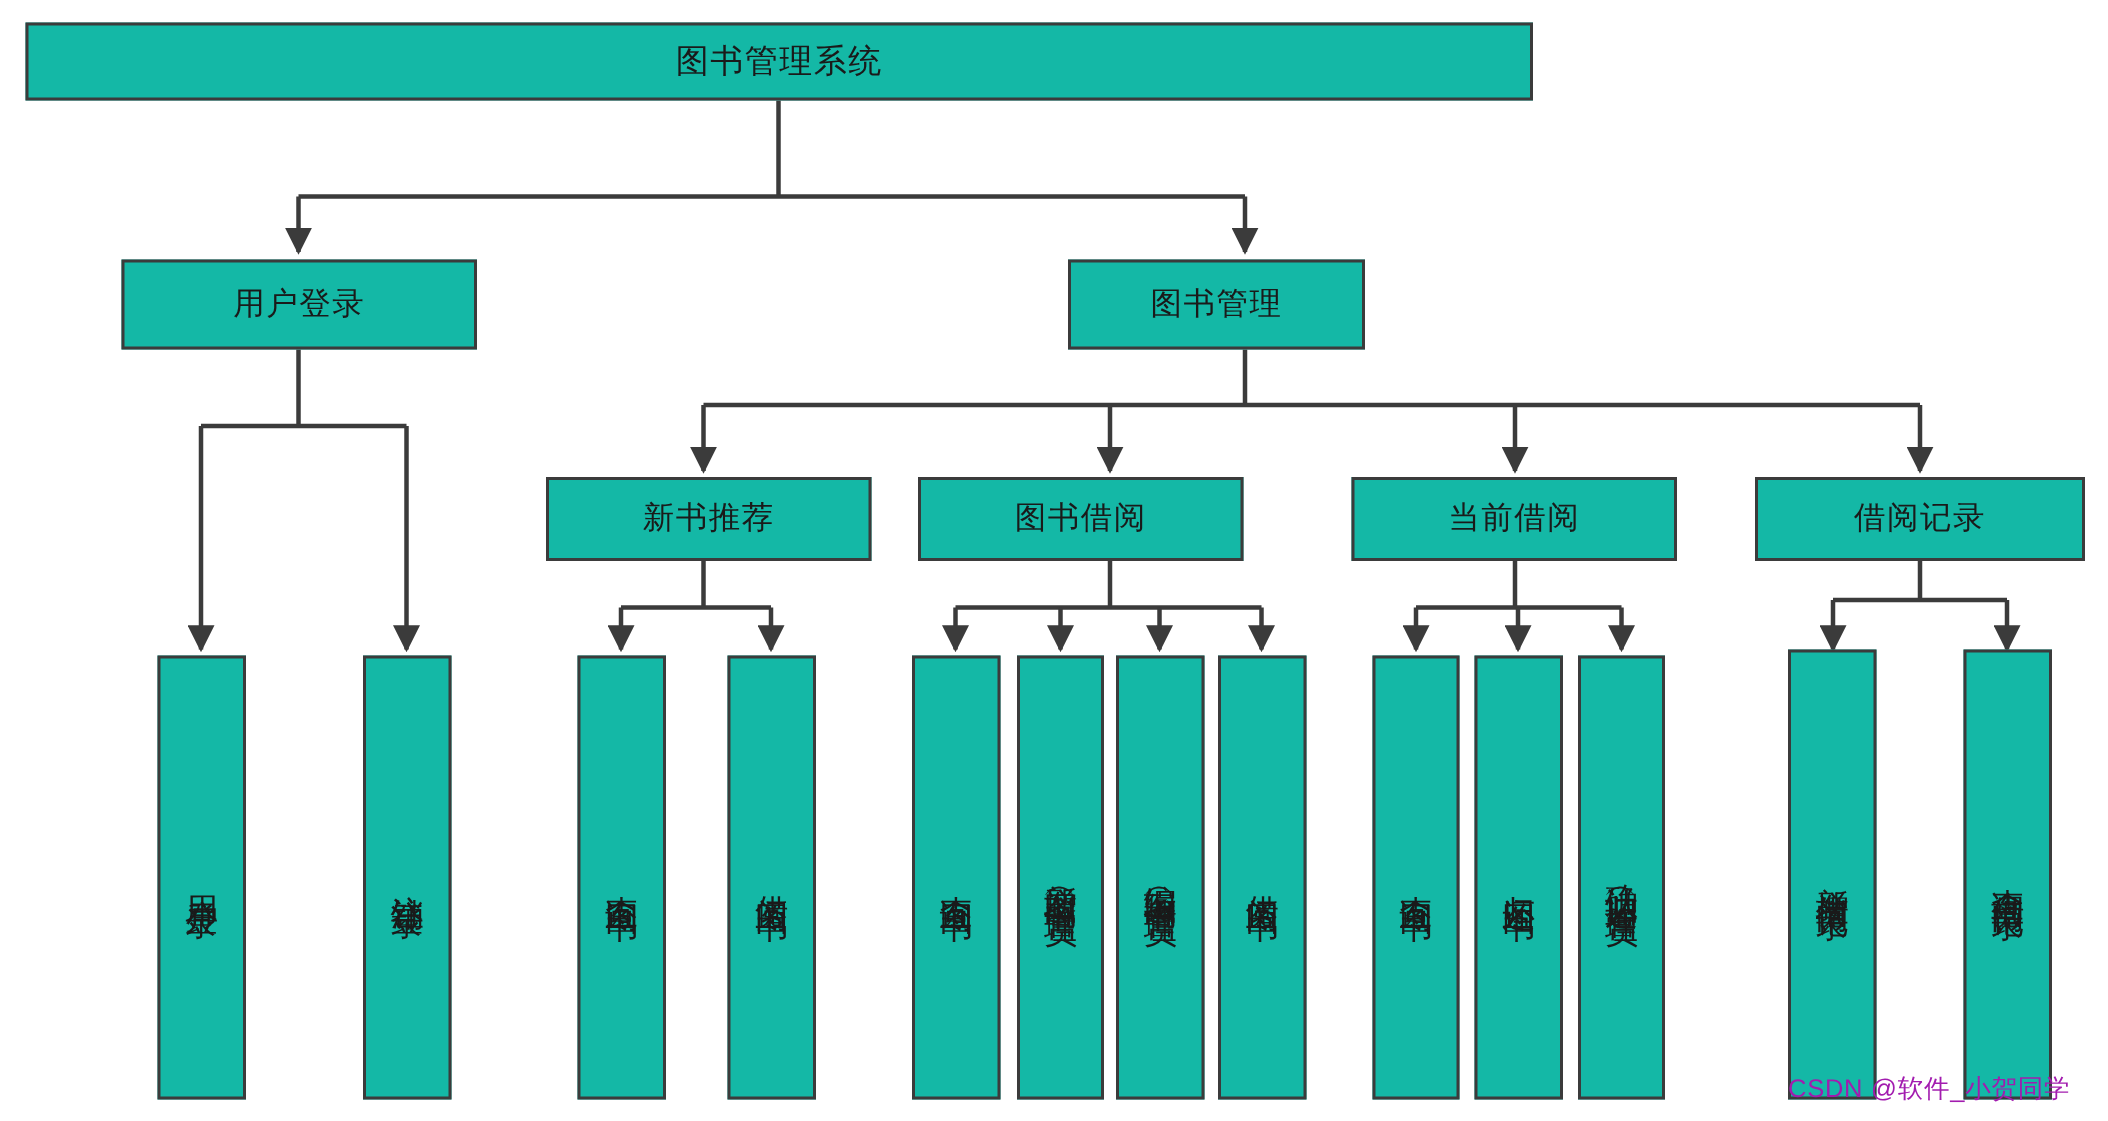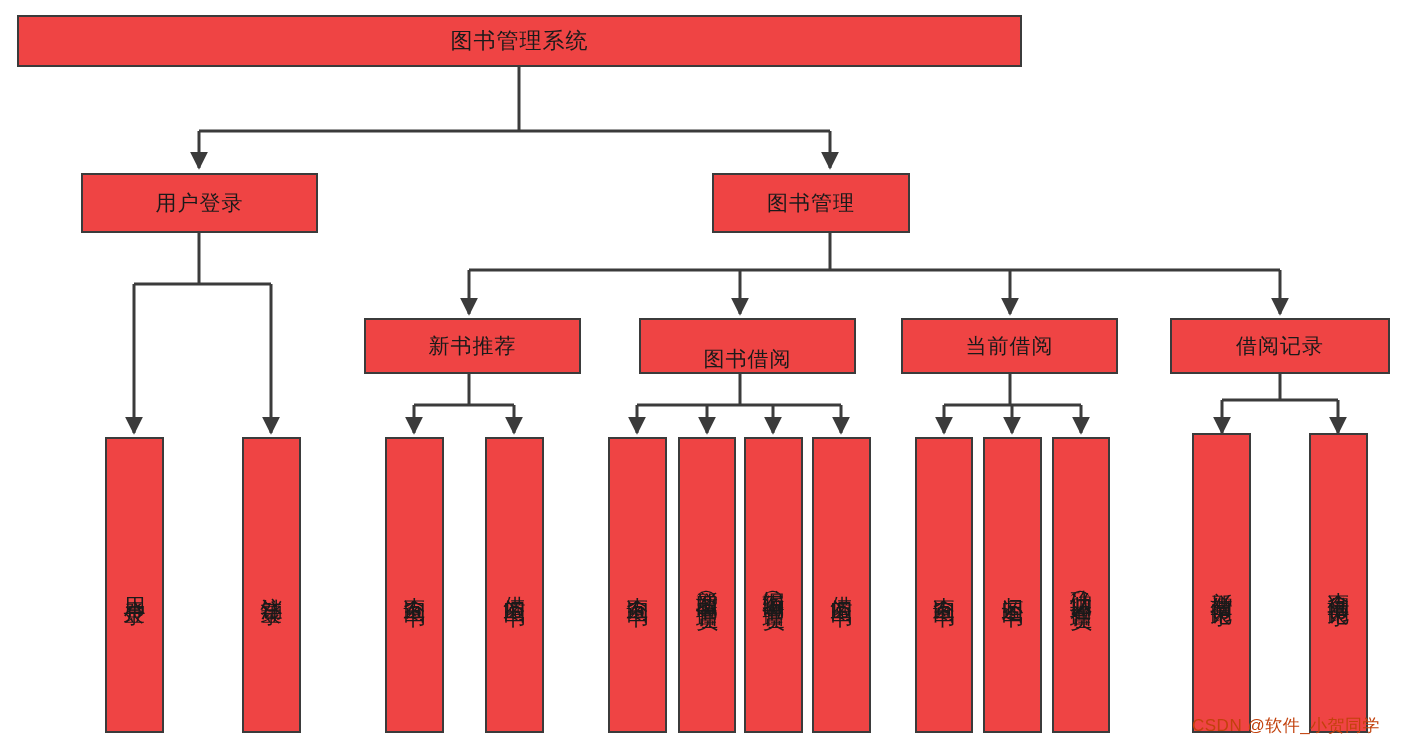--- a/index.html
+++ b/index.html
@@ -8,21 +8,21 @@
     background:#ffffff;
     font-family:"Liberation Sans","DejaVu Sans",sans-serif;
     overflow:hidden;
   }
   #stage{position:relative;width:1405px;height:747px;}
   svg#wires{position:absolute;left:0;top:0;width:1405px;height:747px;}
 
   .node{
     position:absolute;
     box-sizing:border-box;
-    background:#ef4444;
+    background:#14b8a6;
     border:2px solid #3b3b3b;
     display:flex;
     align-items:center;
     justify-content:center;
     color:#1a1a1a;
   }
   .node .lbl{
     display:block;
     line-height:1.18;
     text-align:center;
@@ -40,21 +40,21 @@
     font-size:22px;
     letter-spacing:3px;
     line-height:1;
     white-space:nowrap;
     text-align:center;
   }
   .watermark{
     position:absolute;
     left:1192px;top:714px;
     font-size:17px;
-    color:#c2410c;
+    color:#a21caf;
     white-space:nowrap;
     letter-spacing:.5px;
     pointer-events:none;
   }
 </style>
 </head>
 <body>
 
 <div id="stage">
 
@@ -115,21 +115,21 @@
   <div class="node h-node" style="left:81px;top:173px;width:237px;height:60px;">
     <span class="lbl">用户登录</span>
   </div>
   <div class="node h-node" style="left:712px;top:173px;width:198px;height:60px;">
     <span class="lbl">图书管理</span>
   </div>
 
   <div class="node h-node" style="left:364px;top:318px;width:217px;height:56px;">
     <span class="lbl">新书推荐</span>
   </div>
-  <div class="node h-node" style="left:639px;top:318px;width:217px;height:56px;align-items:flex-end;">
+  <div class="node h-node" style="left:612px;top:318px;width:217px;height:56px;">
     <span class="lbl">图书借阅</span>
   </div>
   <div class="node h-node" style="left:1170px;top:318px;width:220px;height:56px;">
     <span class="lbl">借阅记录</span>
   </div>
   <div class="node h-node" style="left:901px;top:318px;width:217px;height:56px;">
     <span class="lbl">当前借阅</span>
   </div>
 
   <div class="node v-node" style="left:105px;top:437px;width:59px;height:296px;">

